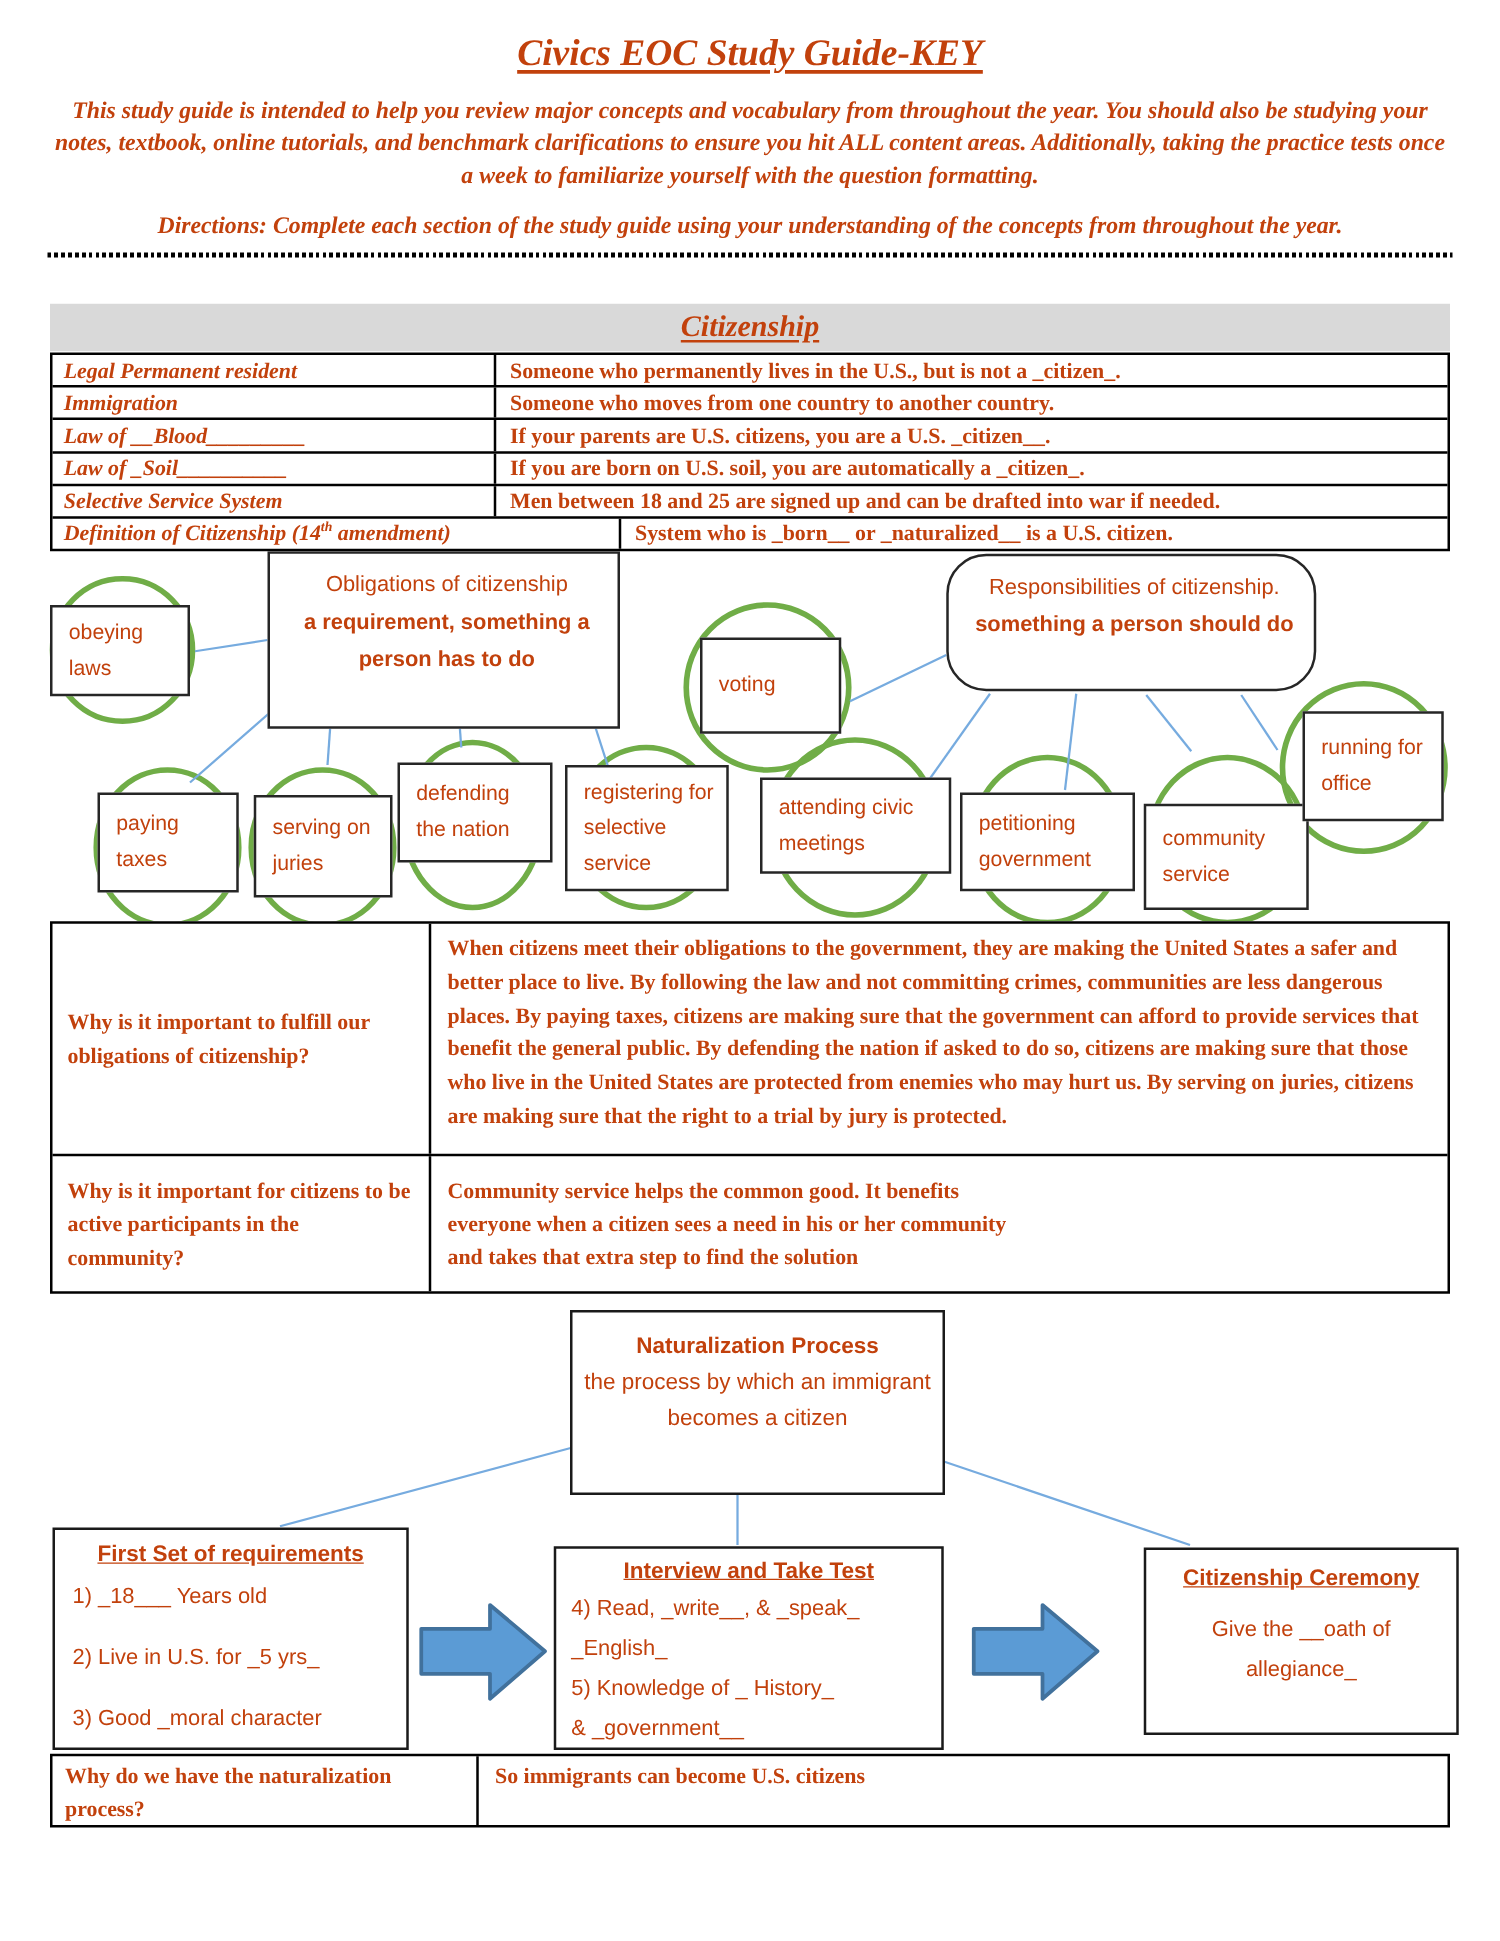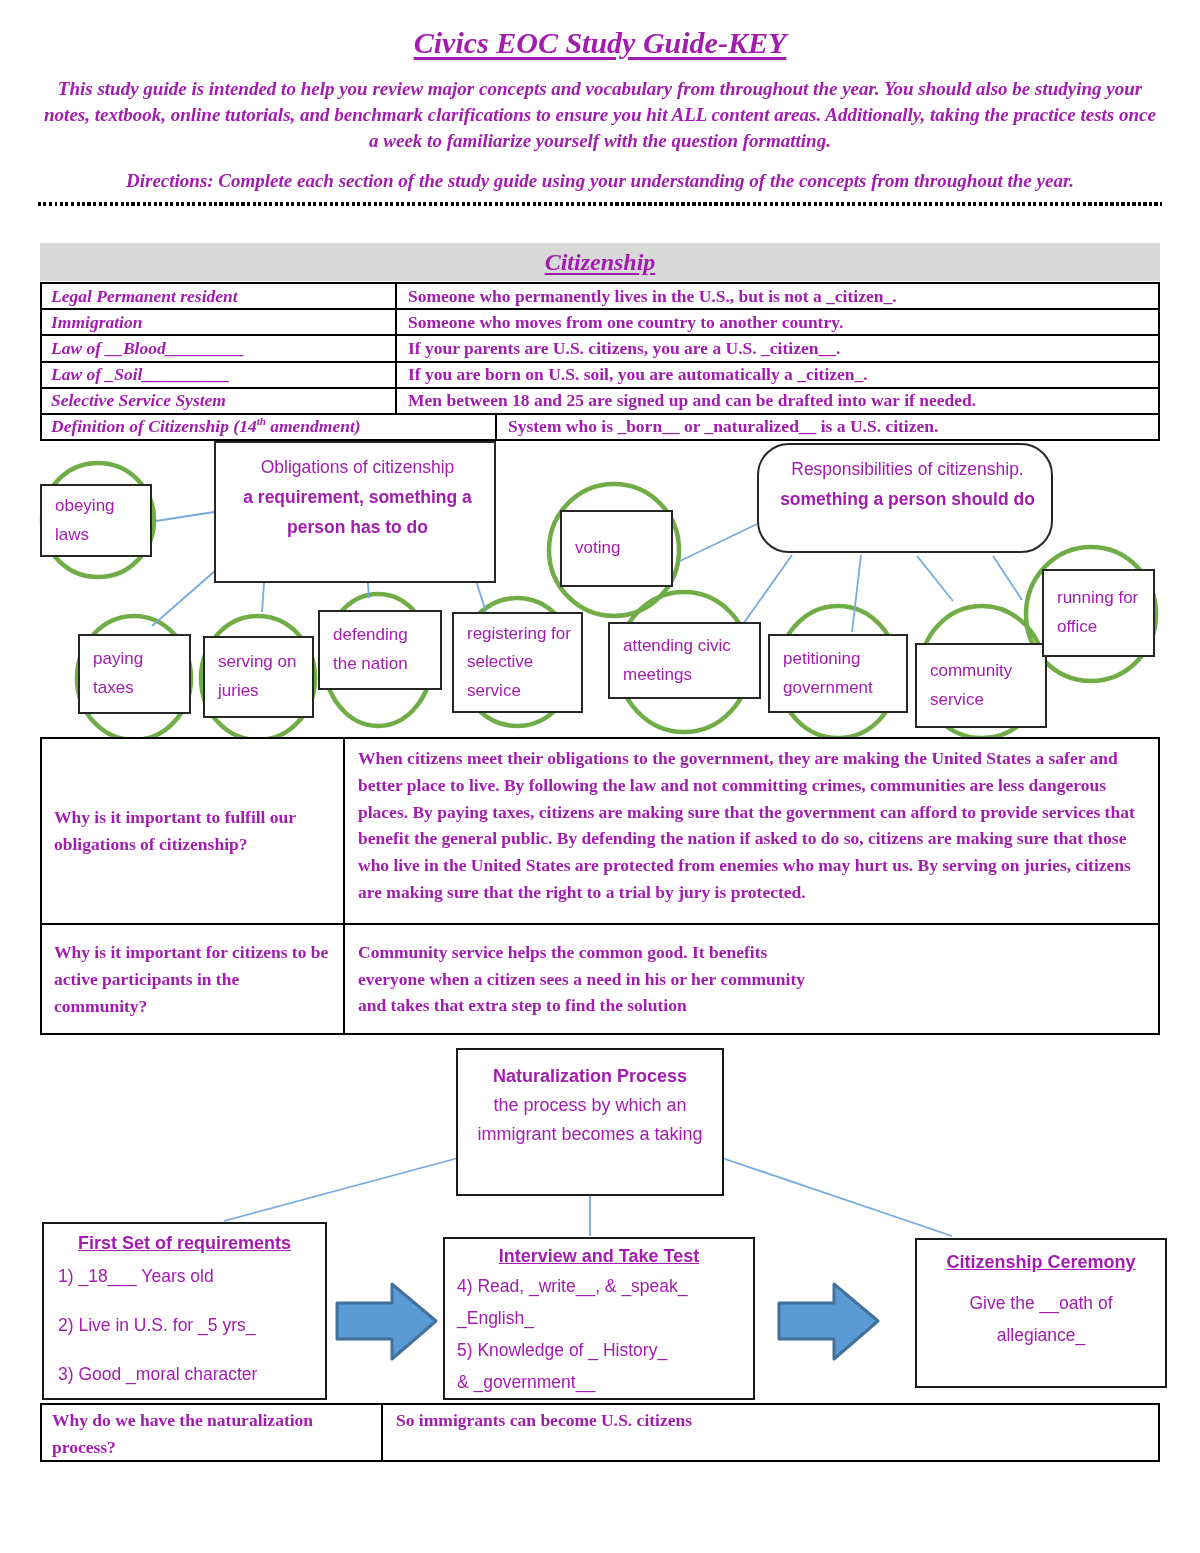--- a/index.html
+++ b/index.html
@@ -1,19 +1,19 @@
 <!DOCTYPE html>
 <html><head>
 <meta charset="utf-8">
 <style>
   * { box-sizing: border-box; margin: 0; padding: 0; }
   html,body { background:#fff; }
   .page {
     position: relative; width: 1200px; height: 1553px; background: #fff;
-    font-family: "Liberation Serif", "DejaVu Serif", serif; color: #a21caf; overflow: hidden;
+    font-family: "Liberation Serif", "DejaVu Serif", serif; color: #c2410c; overflow: hidden;
   }
   .svg-overlay { position:absolute; left:0; top:0; z-index:1; pointer-events:none; }
 
   .doc-title { position:absolute; left:0; top:26px; width:100%; text-align:center;
     font-size:30px; font-weight:bold; font-style:italic; z-index:2; }
   .doc-title span { text-decoration:underline; text-decoration-thickness:2.5px; text-underline-offset:4px; }
   .intro { position:absolute; left:40px; top:76px; width:1120px; text-align:center;
     font-style:italic; font-weight:bold; font-size:19px; line-height:26px; z-index:2; }
   .directions { position:absolute; left:40px; top:170px; width:1120px; text-align:center;
     font-style:italic; font-weight:bold; font-size:19px; z-index:2; }
@@ -45,21 +45,21 @@
   .qarow:last-child { border-bottom:none; }
   .qarow.r1 { height:186px; } .qarow.r2 { flex:1; }
   .qa-q { width:303px; border-right:2px solid #000; padding:4px 12px; display:flex; align-items:center; line-height:27px; }
   .qa-a { flex:1; padding:6px 13px; line-height:26.8px; }
   .qarow.r2 .qa-a { display:flex; align-items:center; }
   .prewrap { white-space:pre-line; }
 
   .natbox { position:absolute; z-index:2; background:#fff; border:2px solid #1a1a1a;
     font-family:"Liberation Sans","DejaVu Sans",sans-serif; font-size:17.5px; }
   .natbox .step-title { text-align:center; font-weight:bold; text-decoration:underline; font-size:18px; }
-  #box-natprocess { left:456px; top:1048px; width:268px; height:148px; text-align:center;
+  #box-natprocess { left:456px; top:1048px; width:300px; height:148px; text-align:center;
     line-height:29px; padding-top:12px; font-size:18px; }
   #box-natprocess .bold { font-weight:bold; }
   #box-firstreq { left:42px; top:1222px; width:285px; height:178px; padding:9px 14px; }
   #box-firstreq .step-title { margin-bottom:9px; }
   .fr-item { line-height:26px; margin-bottom:23px; }
   .fr-item:last-child { margin-bottom:0; }
   #box-interview { left:443px; top:1237px; width:312px; height:163px; padding:7px 12px; }
   #box-interview .step-title { margin-bottom:3px; }
   .iv-line { line-height:32px; }
   #box-ceremony { left:915px; top:1238px; width:252px; height:150px; padding:12px 10px; text-align:center; }
@@ -174,21 +174,21 @@
     <div class="qarow r2">
       <div class="qa-q">Why is it important for citizens to be active participants in the community?</div>
       <div class="qa-a prewrap">Community service helps the common good. It benefits
 everyone when a citizen sees a need in his or her community
 and takes that extra step to find the solution</div>
     </div>
   </div>
 
   <div class="natbox" id="box-natprocess">
     <div class="bold">Naturalization Process</div>
-    <div>the process by which an immigrant becomes a taking</div>
+    <div>the process by which an immigrant becomes a citizen</div>
   </div>
 
   <div class="natbox" id="box-firstreq">
     <div class="step-title">First Set of requirements</div>
     <div class="fr-item">1)  _18___ Years old</div>
     <div class="fr-item">2) Live in U.S. for _5 yrs_</div>
     <div class="fr-item">3) Good _moral character</div>
   </div>
 
   <div class="natbox" id="box-interview">

